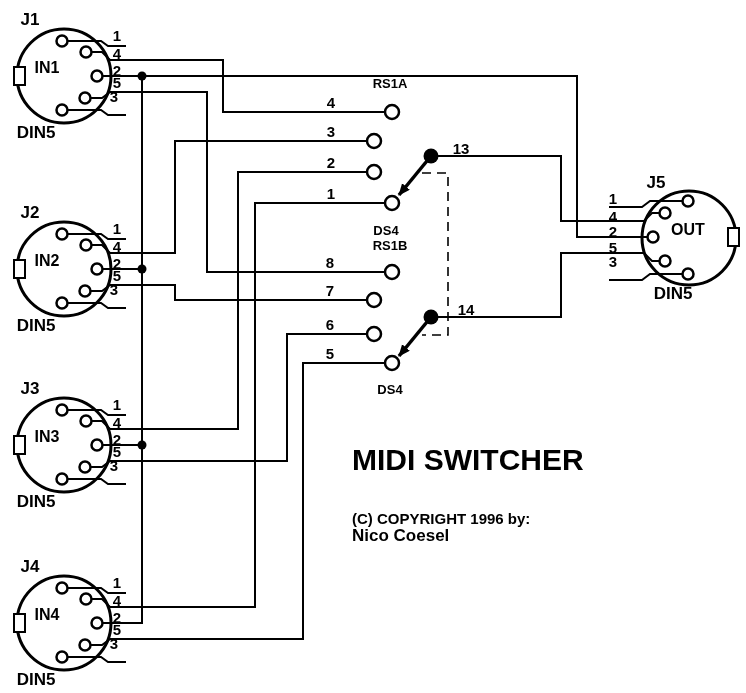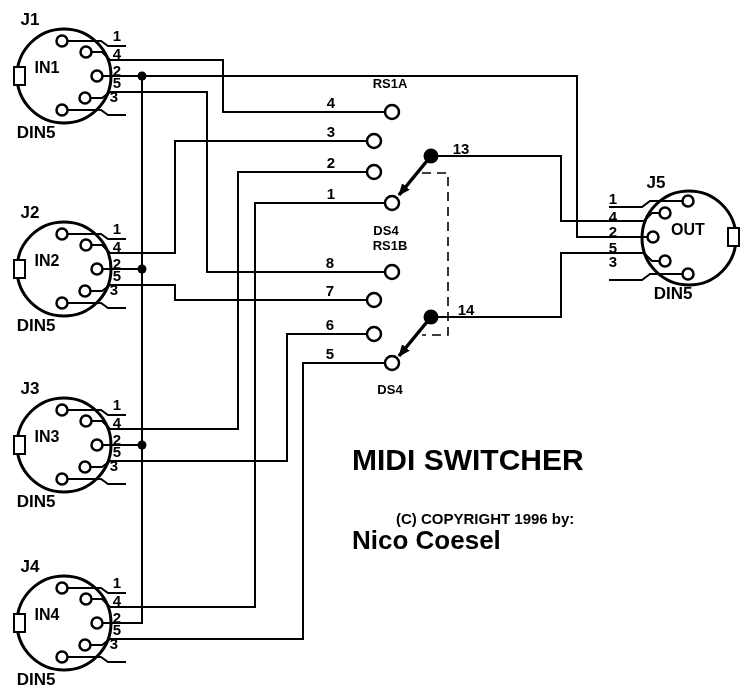--- a/index.html
+++ b/index.html
@@ -8,22 +8,22 @@
   svg text{font-family:"Liberation Sans","DejaVu Sans",sans-serif;font-weight:bold;fill:#000;dominant-baseline:central;}
   .wire{fill:none;stroke:#000;stroke-width:2;}
   .dashed{fill:none;stroke:#000;stroke-width:1.6;stroke-dasharray:9 6;}
   .arrow{stroke:#000;stroke-width:3.5;}
   .contact,.pin{fill:#fff;stroke:#000;stroke-width:2.5;}
   .shell{fill:none;stroke:#000;stroke-width:3;}
   .notch{fill:#fff;stroke:#000;stroke-width:2;}
   .pole,.dot{fill:#000;stroke:none;}
   .title-block div{position:absolute;font-family:Liberation Sans, sans-serif;font-weight:bold;color:#000;line-height:1.05;white-space:nowrap;}
   #diagram-title{left:352px;top:444px;font-size:30px;}
-  #diagram-copyright{left:352px;top:511px;font-size:15px;margin-left:44px;}
-  #diagram-author{left:352px;top:527px;font-size:26px;}
+  #diagram-copyright{left:352px;top:511px;font-size:15px;}
+  #diagram-author{left:352px;top:527px;font-size:17px;}
 </style>
 </head>
 <body>
 
 <svg id="schematic" width="746" height="693" viewBox="0 0 746 693">
   <defs>
     <marker id="arrowhead" markerUnits="userSpaceOnUse" markerWidth="14" markerHeight="12" refX="11" refY="5" orient="auto">
       <path d="M0,0 L12,5 L0,10 Z" fill="#000"></path>
     </marker>
   </defs>

